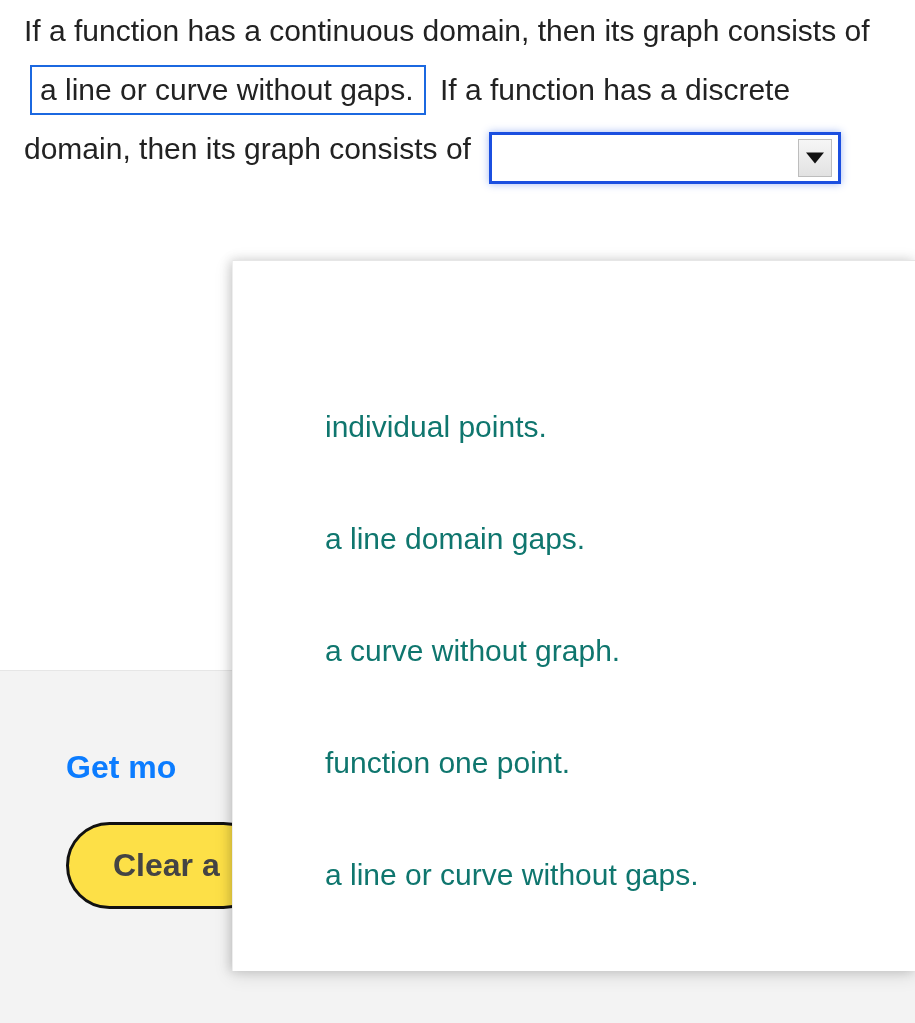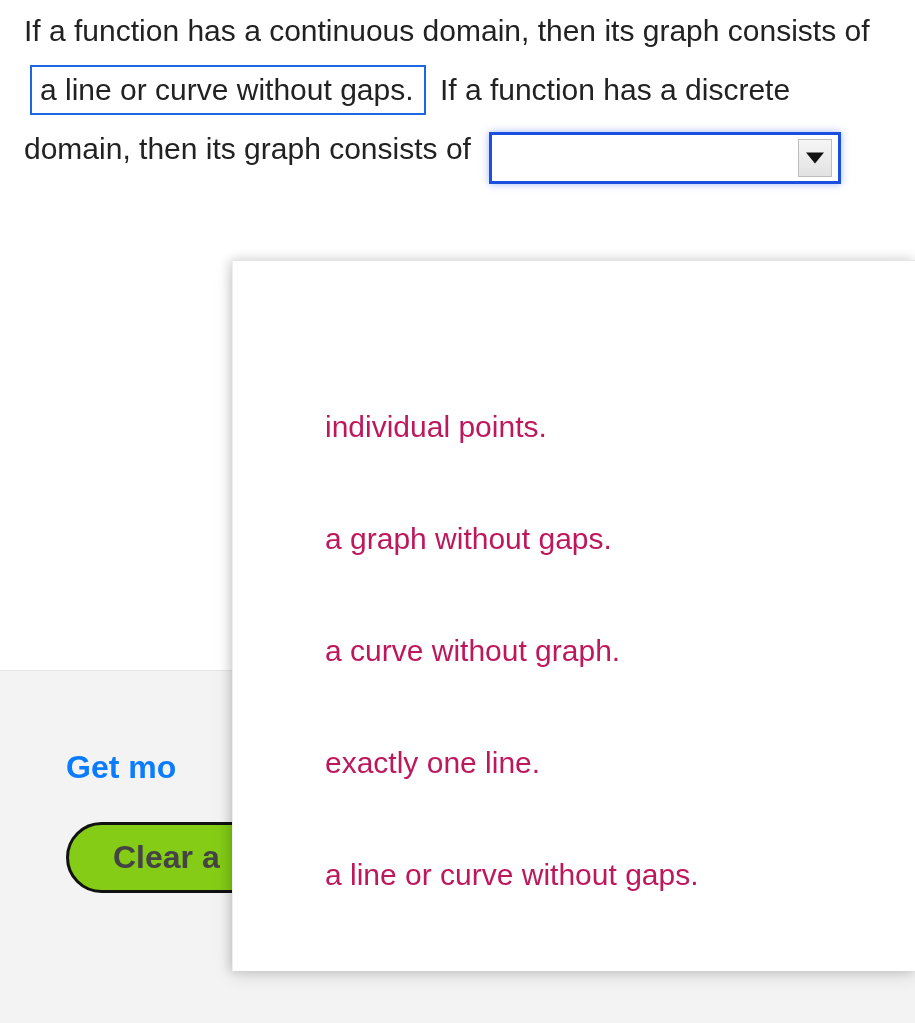--- a/index.html
+++ b/index.html
@@ -79,21 +79,21 @@
       box-shadow: -2px 0 10px rgba(0,0,0,0.15), 0 4px 18px rgba(0,0,0,0.12);
       border-top: 1px solid #e6e6e6;
       border-left: 1px solid #eee;
       padding-top: 110px;
       padding-bottom: 40px;
       z-index: 100;
     }
     .dropdown-option {
       padding: 38px 40px 38px 92px;
       font-size: 30px;
-      color: #be185d;
+      color: #0f766e;
       cursor: pointer;
       line-height: 1.2;
     }
     .footer-panel {
       position: absolute;
       left: 0;
       top: 670px;
       width: 100%;
       height: 400px;
       background: #f3f3f3;
@@ -105,25 +105,25 @@
       color: #0b7cff;
       font-weight: 700;
       font-size: 32px;
       display: block;
       margin-bottom: 36px;
     }
     .clear-button {
       display: inline-block;
       border: 3px solid #111;
       border-radius: 999px;
-      padding: 14px 44px;
+      padding: 22px 44px;
       font-size: 32px;
       font-weight: 700;
       color: #444;
-      background: #84cc16;
+      background: #fde047;
       cursor: pointer;
     }
   </style>
 </head>
 <body>
 
 <div class="question-area">
   <span class="question-text">If a function has a continuous domain, then its graph consists of</span>
   <span class="filled-answer">a line or curve without gaps.</span>
   <span class="question-text">If a function has a discrete domain, then its graph consists of</span>
@@ -139,17 +139,17 @@
   </span>
 </div>
 
 <div class="footer-panel">
   <span class="help-link">Get mo</span>
   <span class="clear-button">Clear a</span>
 </div>
 
 <div class="dropdown-menu">
   <div class="dropdown-option">individual points.</div>
-  <div class="dropdown-option">a graph without gaps.</div>
+  <div class="dropdown-option">a line domain gaps.</div>
   <div class="dropdown-option">a curve without graph.</div>
-  <div class="dropdown-option">exactly one line.</div>
+  <div class="dropdown-option">function one point.</div>
   <div class="dropdown-option">a line or curve without gaps.</div>
 </div>
 
 </body></html>

